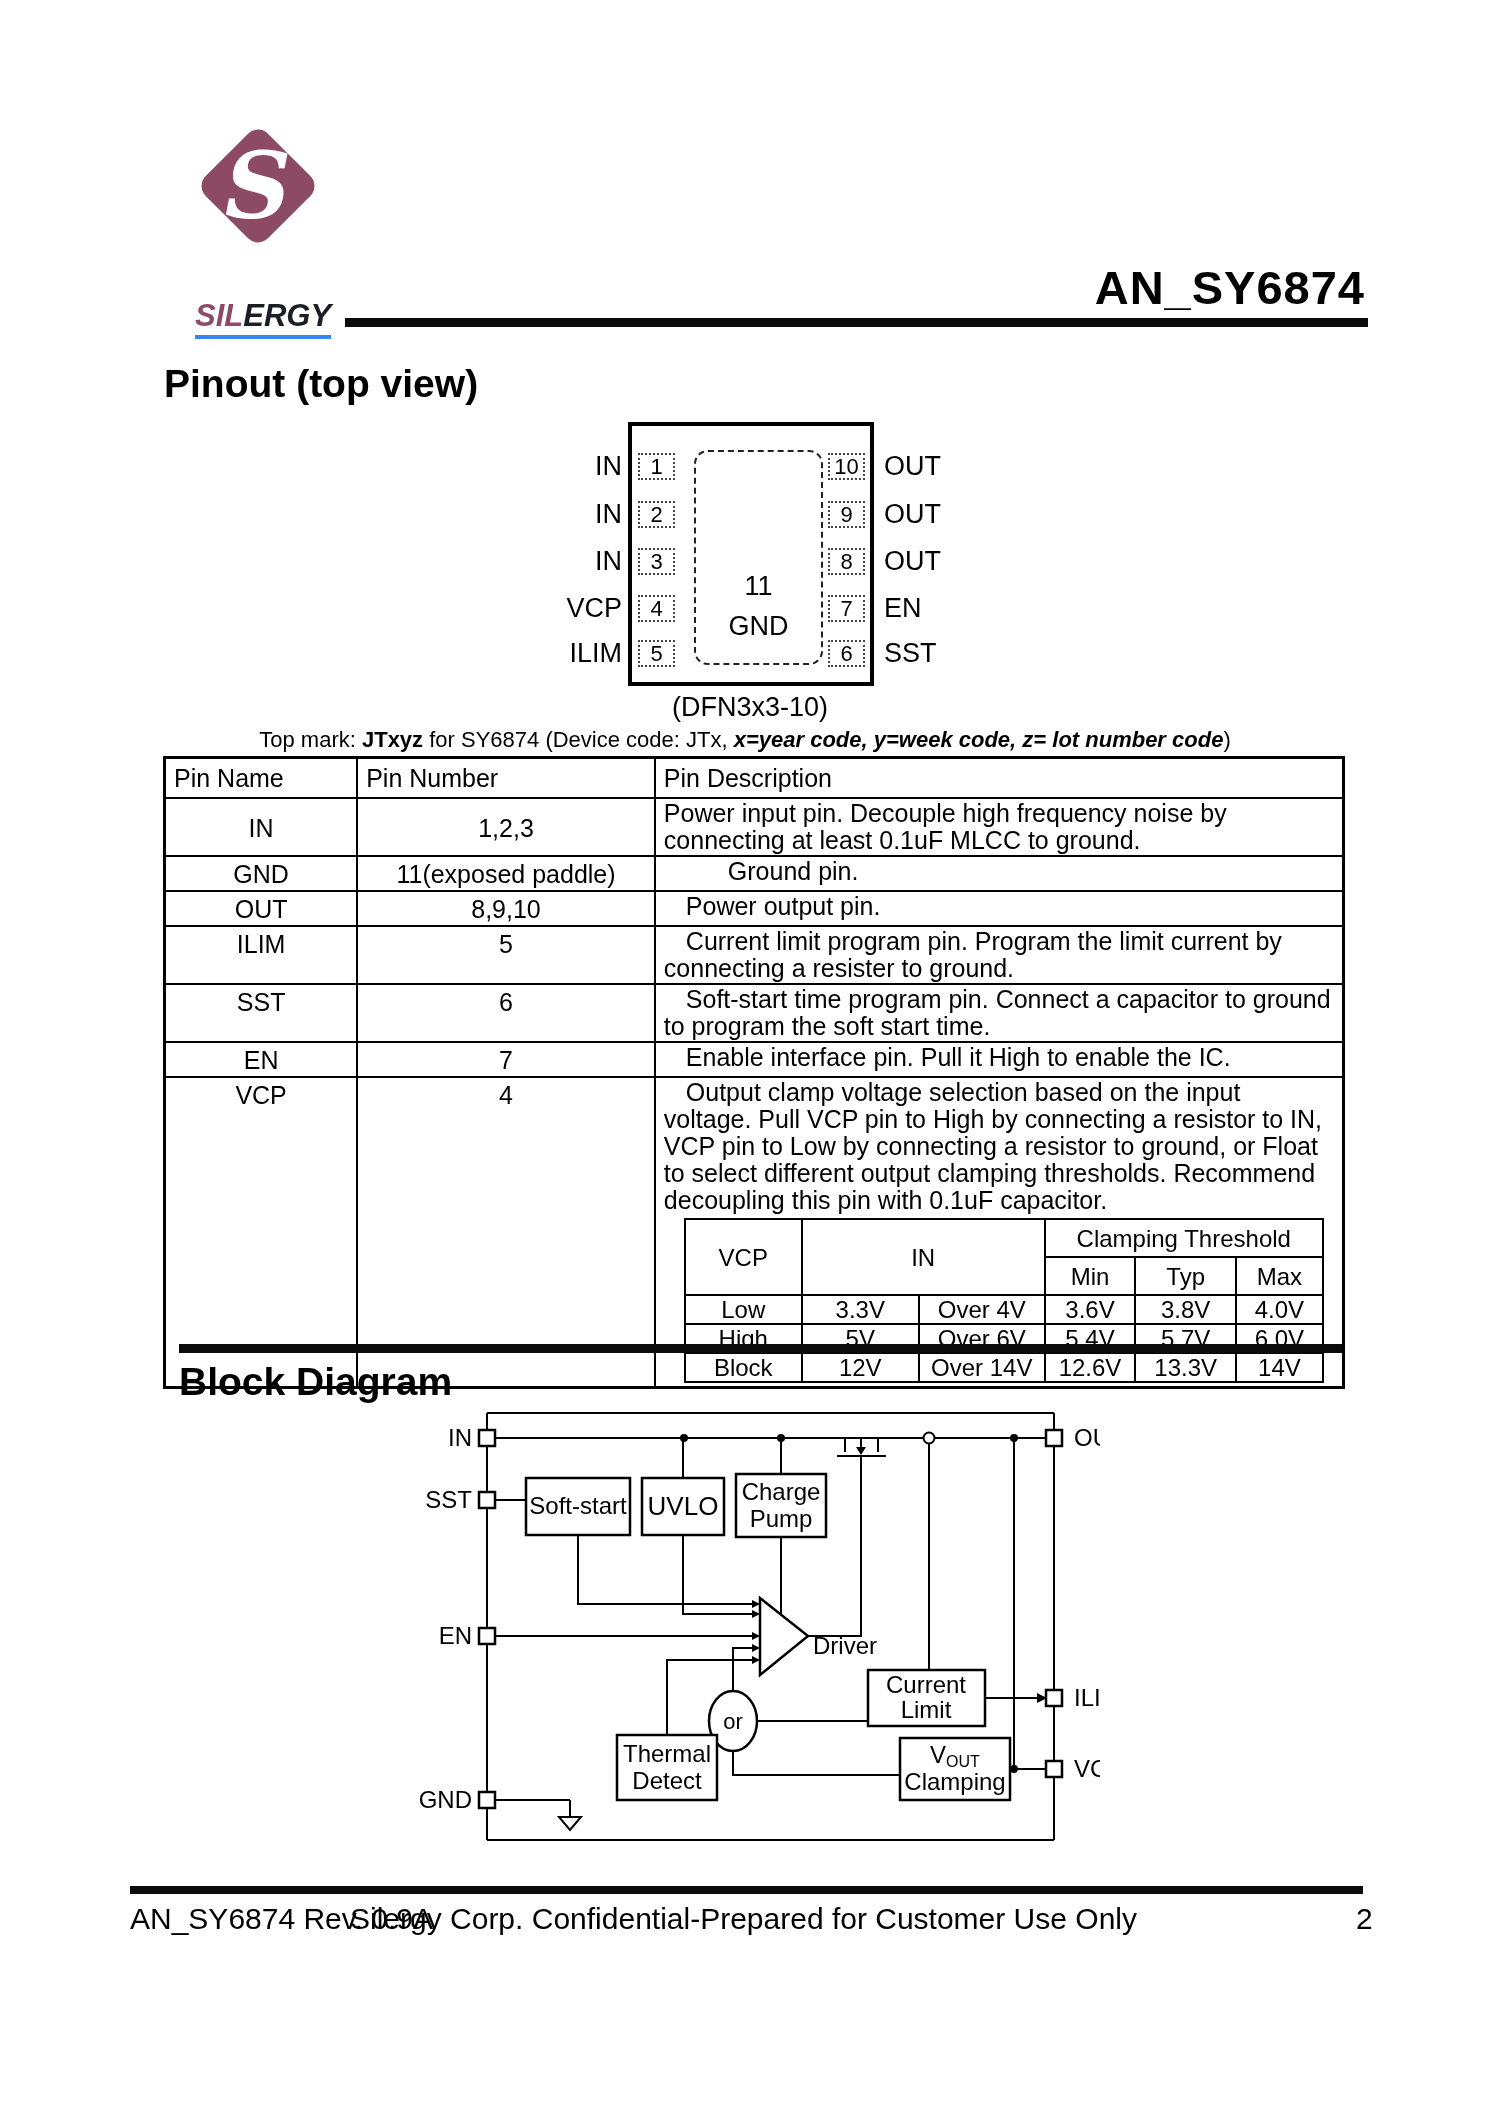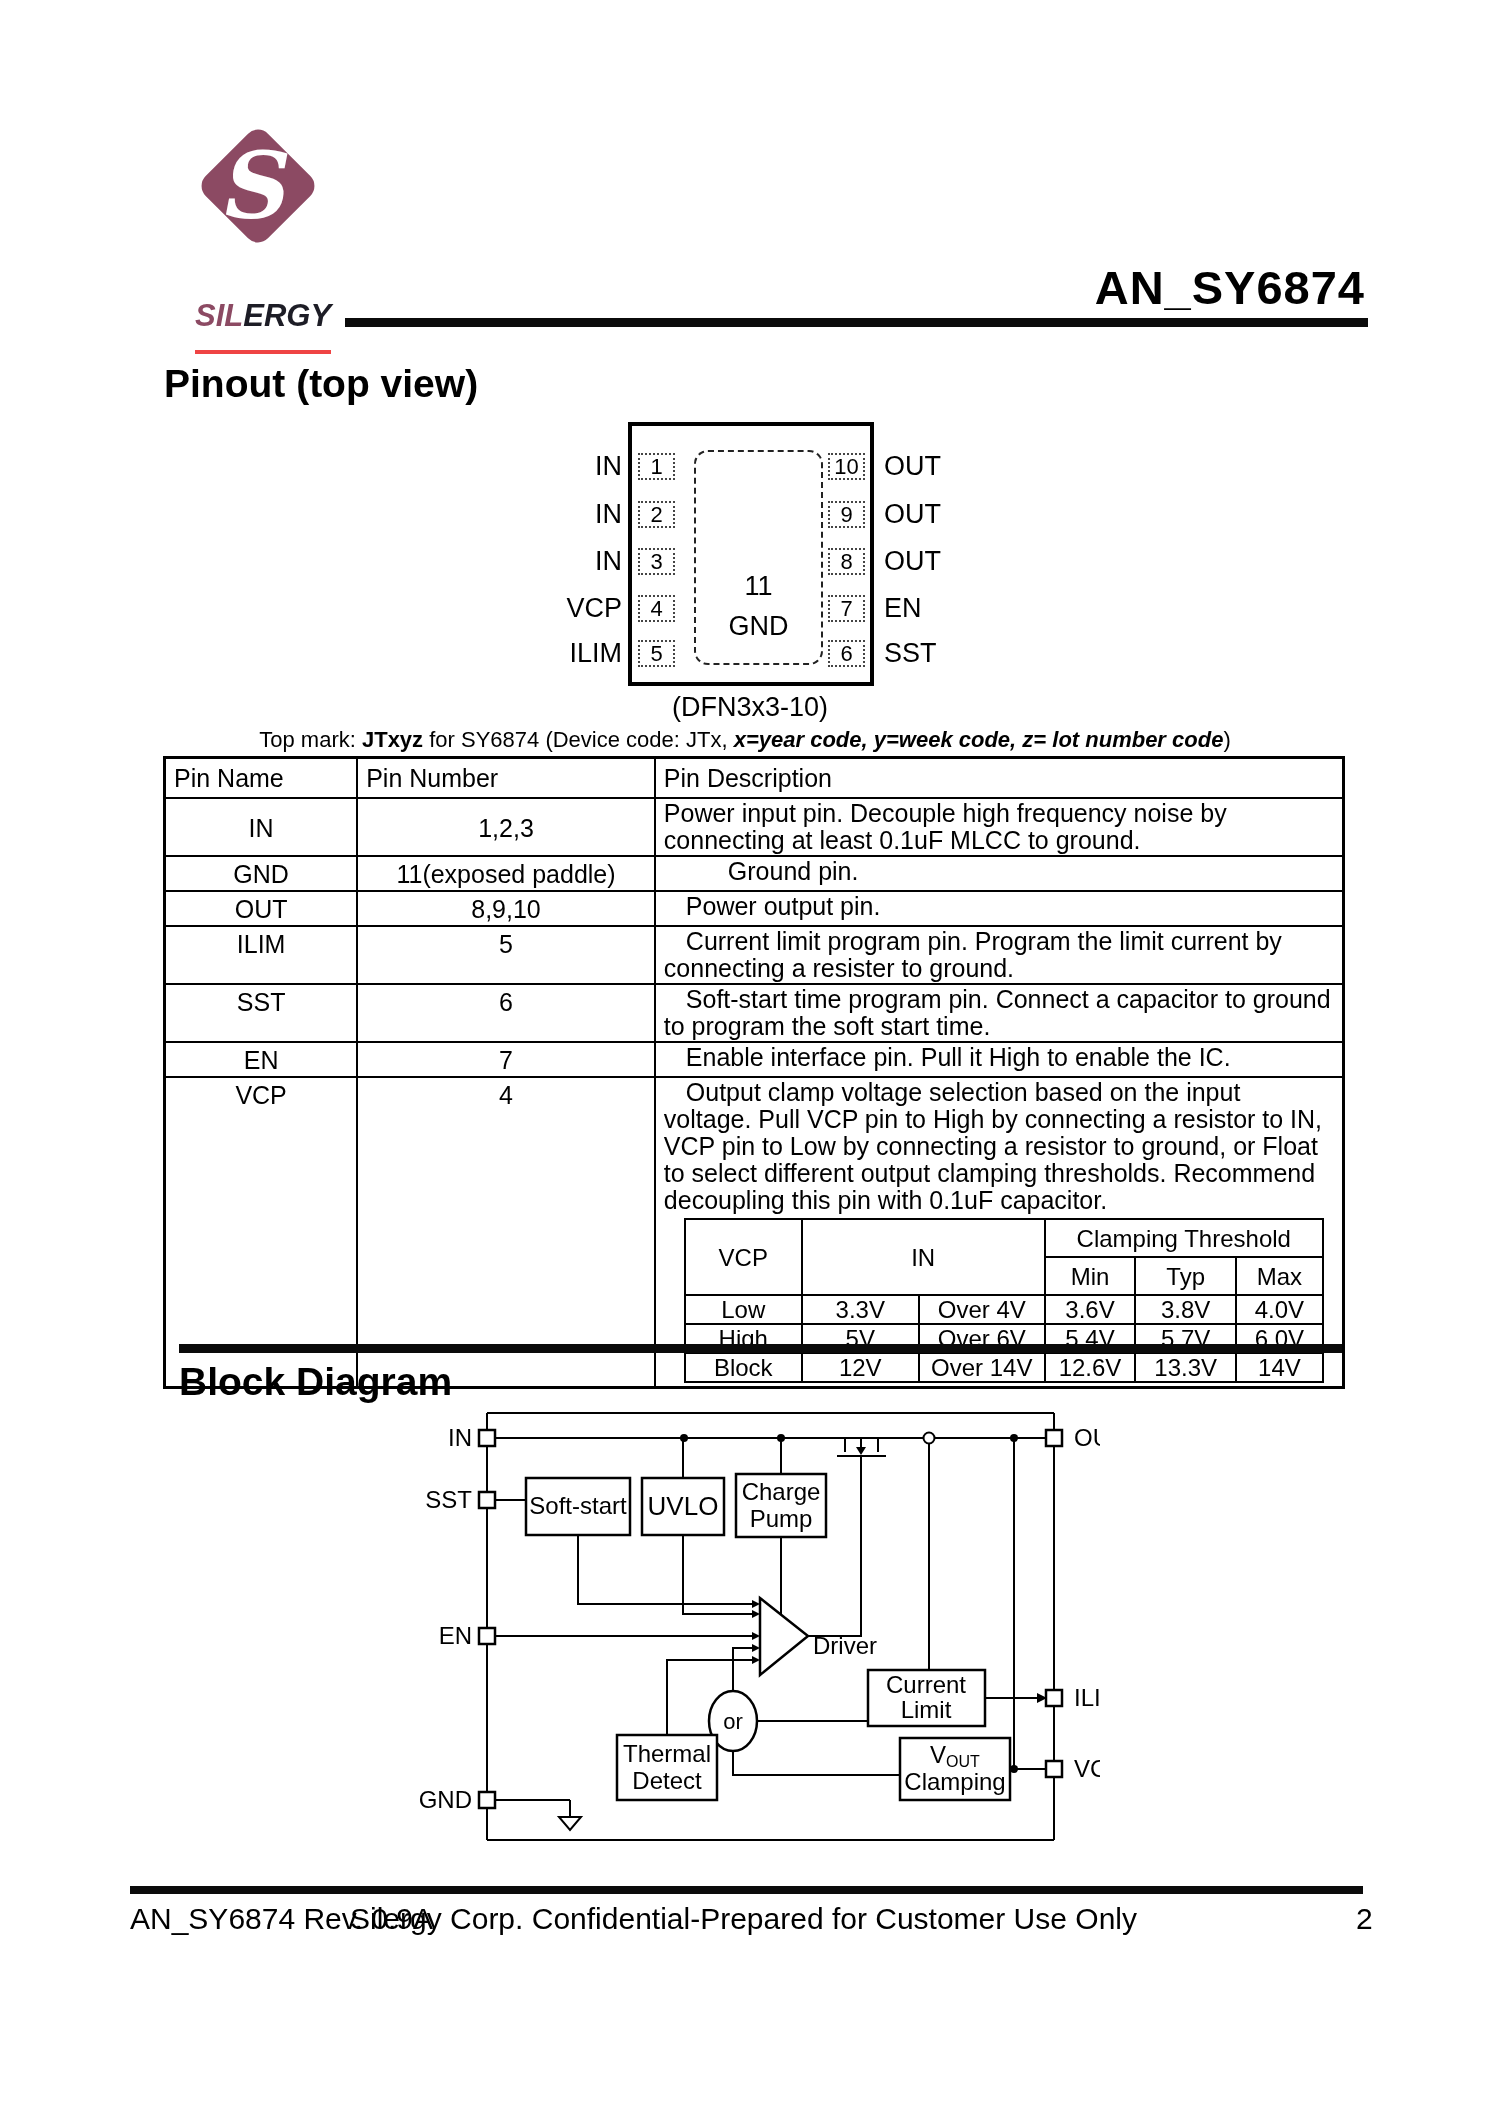--- a/index.html
+++ b/index.html
@@ -1,21 +1,21 @@
 <!DOCTYPE html>
 <html><head>
 <meta charset="utf-8">
 <style>
   html,body{margin:0;padding:0;background:#ffffff;}
   body{width:1487px;height:2105px;position:relative;font-family:"Liberation Sans","DejaVu Sans",sans-serif;color:#000;}
   .abs{position:absolute;}
 
   
   #logo-svg{position:absolute;left:188px;top:126px;}
-  .wordmark{position:absolute;left:195px;top:298px;font-style:italic;font-weight:bold;font-size:31px;letter-spacing:0px;border-bottom:4px solid #ef4444;padding-bottom:16px;}
+  .wordmark{position:absolute;left:195px;top:298px;font-style:italic;font-weight:bold;font-size:31px;letter-spacing:0px;border-bottom:4px solid #3b82f6;padding-bottom:1px;}
   .wm-sil{color:#8c4a63;}
   .wm-ergy{color:#1d1d26;}
   .doc-title{position:absolute;left:860px;top:260px;width:505px;text-align:right;font-size:47px;font-weight:bold;letter-spacing:1px;}
   .head-rule{position:absolute;left:345px;top:318px;width:1023px;height:9px;background:#0b0b0b;}
 
   
   .sec-heading{font-size:39px;font-weight:bold;letter-spacing:0px;}
   #pinout-heading{position:absolute;left:164px;top:362px;}
   #block-heading{position:absolute;left:179px;top:1360px;}
   .block-rule{position:absolute;left:179px;top:1344px;width:1163px;height:9px;background:#0b0b0b;}

